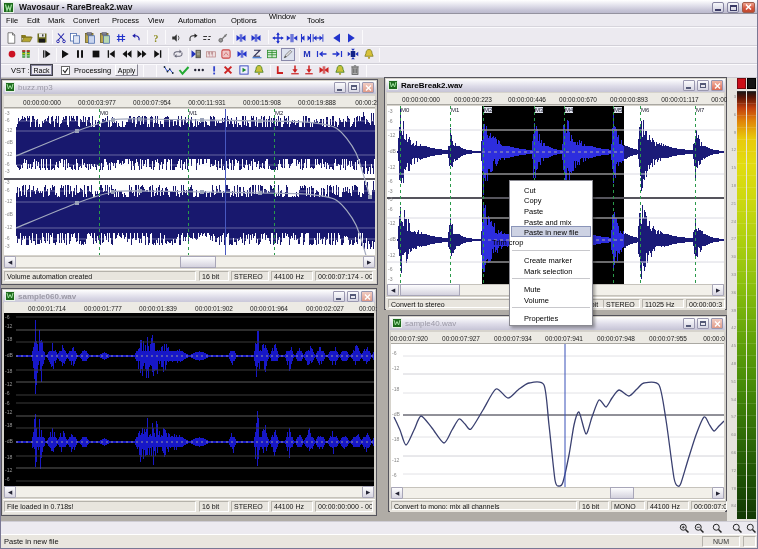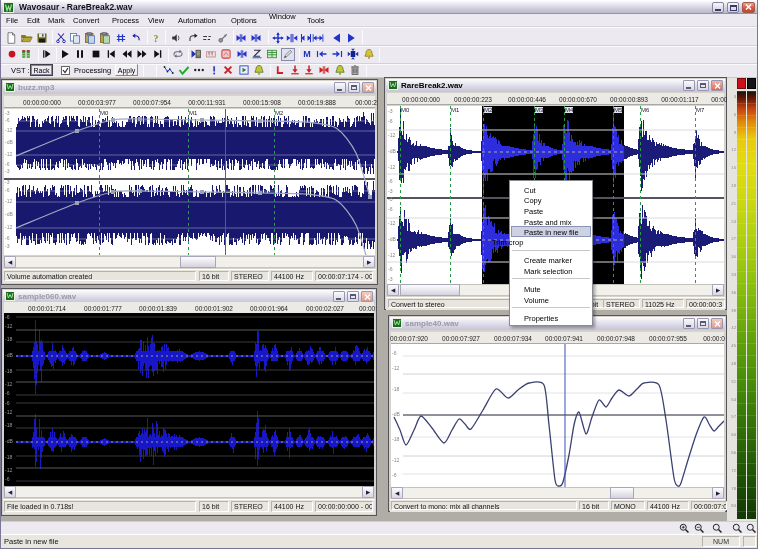--- a/index.html
+++ b/index.html
@@ -314,21 +314,21 @@
   </svg>
 <div class="tb-sep" style="left:366px;top:65px;height:12px"></div>
 <div class="abs" style="left:1px;top:78px;width:756px;height:443px;background:#b0aca6"></div>
 <div class="abs" style="left:1px;top:79px;width:377px;height:206px;background:#d6d3cc;border:1px solid #55545c;z-index:1"></div>
 <div class="abs" style="left:3px;top:81px;width:373px;height:13px;background:linear-gradient(#fefefe,#dddbe8 55%,#c6c4d6);z-index:1"></div>
 <svg class="abs" style="left:5px;top:82px;z-index:1" width="10" height="10">
     <rect width="10" height="10" fill="#eaf2ea"></rect>
     <rect x="1" y="1" width="8" height="8" fill="#1d6b1d"></rect>
     <path d="M2 2l1.4 5 1.6-3.5L6.6 7 8 2" stroke="#9fdf9f" stroke-width="1" fill="none"></path>
   </svg>
-<div class="abs" style="left:18px;top:83px;font-size:8px;font-weight:bold;color:#9b99a6;z-index:1">buzz.mp3</div>
+<div class="abs" style="left:18px;top:83px;font-size:8px;font-weight:normal;color:#9b99a6;z-index:1">buzz.mp3</div>
 <div class="abs" style="left:334px;top:82px;width:12px;height:11px;background:linear-gradient(#fafafc,#d8d7e4);border:1px solid #9a98b0;border-radius:1px;z-index:1">
     <div style="position:absolute;left:2px;top:6px;width:5px;height:2px;background:#555a78"></div>
   </div>
 <div class="abs" style="left:348px;top:82px;width:12px;height:11px;background:linear-gradient(#fafafc,#d8d7e4);border:1px solid #9a98b0;border-radius:1px;z-index:1">
     <div style="position:absolute;left:2px;top:2px;width:6px;height:5px;border:1px solid #555a78;border-top-width:2px"></div>
   </div>
 <div class="abs" style="left:362px;top:82px;width:12px;height:11px;background:linear-gradient(#f2cdc3,#e09a88);border:1px solid #9a98b0;border-radius:1px;z-index:1"><svg width="11" height="10">
       <path d="M3 2.5l5 5m0-5l-5 5" stroke="#fff" stroke-width="1.4"></path>
     </svg></div>
 <div class="abs" style="left:4px;top:96px;width:371px;height:12px;background:#eceae4;border-bottom:1px solid #aaa8a2;z-index:1"></div>
@@ -578,21 +578,21 @@
 <div class="seg" style="left:231px;top:501px;width:38px;height:11px;z-index:1">STEREO</div>
 <div class="seg" style="left:271px;top:501px;width:42px;height:11px;z-index:1">44100 Hz</div>
 <div class="seg" style="left:315px;top:501px;width:58px;height:11px;z-index:1">00:00:00:000 - 00:01:3</div>
 <div class="abs" style="left:388px;top:315px;width:339px;height:197px;background:#d6d3cc;border:1px solid #55545c;z-index:1"></div>
 <div class="abs" style="left:390px;top:317px;width:335px;height:13px;background:linear-gradient(#fefefe,#dddbe8 55%,#c6c4d6);z-index:1"></div>
 <svg class="abs" style="left:392px;top:318px;z-index:1" width="10" height="10">
     <rect width="10" height="10" fill="#eaf2ea"></rect>
     <rect x="1" y="1" width="8" height="8" fill="#1d6b1d"></rect>
     <path d="M2 2l1.4 5 1.6-3.5L6.6 7 8 2" stroke="#9fdf9f" stroke-width="1" fill="none"></path>
   </svg>
-<div class="abs" style="left:405px;top:319px;font-size:8px;font-weight:bold;color:#9b99a6;z-index:1">sample40.wav</div>
+<div class="abs" style="left:405px;top:319px;font-size:8px;font-weight:normal;color:#9b99a6;z-index:1">sample40.wav</div>
 <div class="abs" style="left:683px;top:318px;width:12px;height:11px;background:linear-gradient(#fafafc,#d8d7e4);border:1px solid #9a98b0;border-radius:1px;z-index:1">
     <div style="position:absolute;left:2px;top:6px;width:5px;height:2px;background:#555a78"></div>
   </div>
 <div class="abs" style="left:697px;top:318px;width:12px;height:11px;background:linear-gradient(#fafafc,#d8d7e4);border:1px solid #9a98b0;border-radius:1px;z-index:1">
     <div style="position:absolute;left:2px;top:2px;width:6px;height:5px;border:1px solid #555a78;border-top-width:2px"></div>
   </div>
 <div class="abs" style="left:711px;top:318px;width:12px;height:11px;background:linear-gradient(#f2cdc3,#e09a88);border:1px solid #9a98b0;border-radius:1px;z-index:1"><svg width="11" height="10">
       <path d="M3 2.5l5 5m0-5l-5 5" stroke="#fff" stroke-width="1.4"></path>
     </svg></div>
 <div class="abs" style="left:391px;top:332px;width:333px;height:12px;background:#eceae4;border-bottom:1px solid #aaa8a2;z-index:1"></div>

